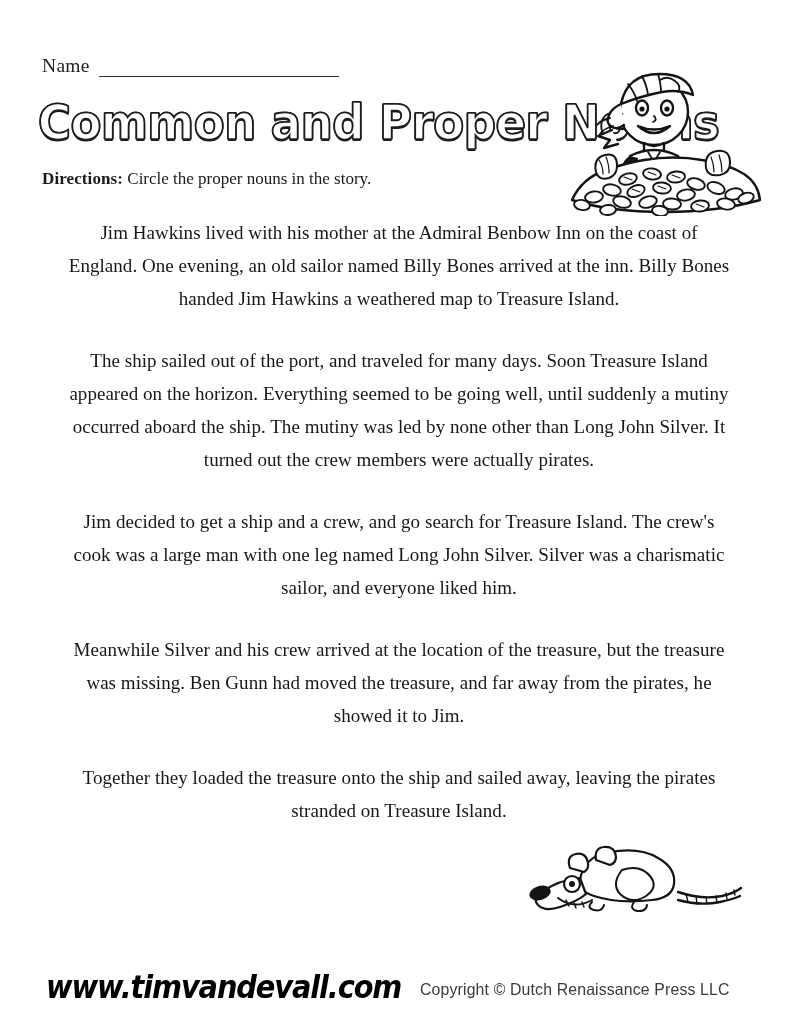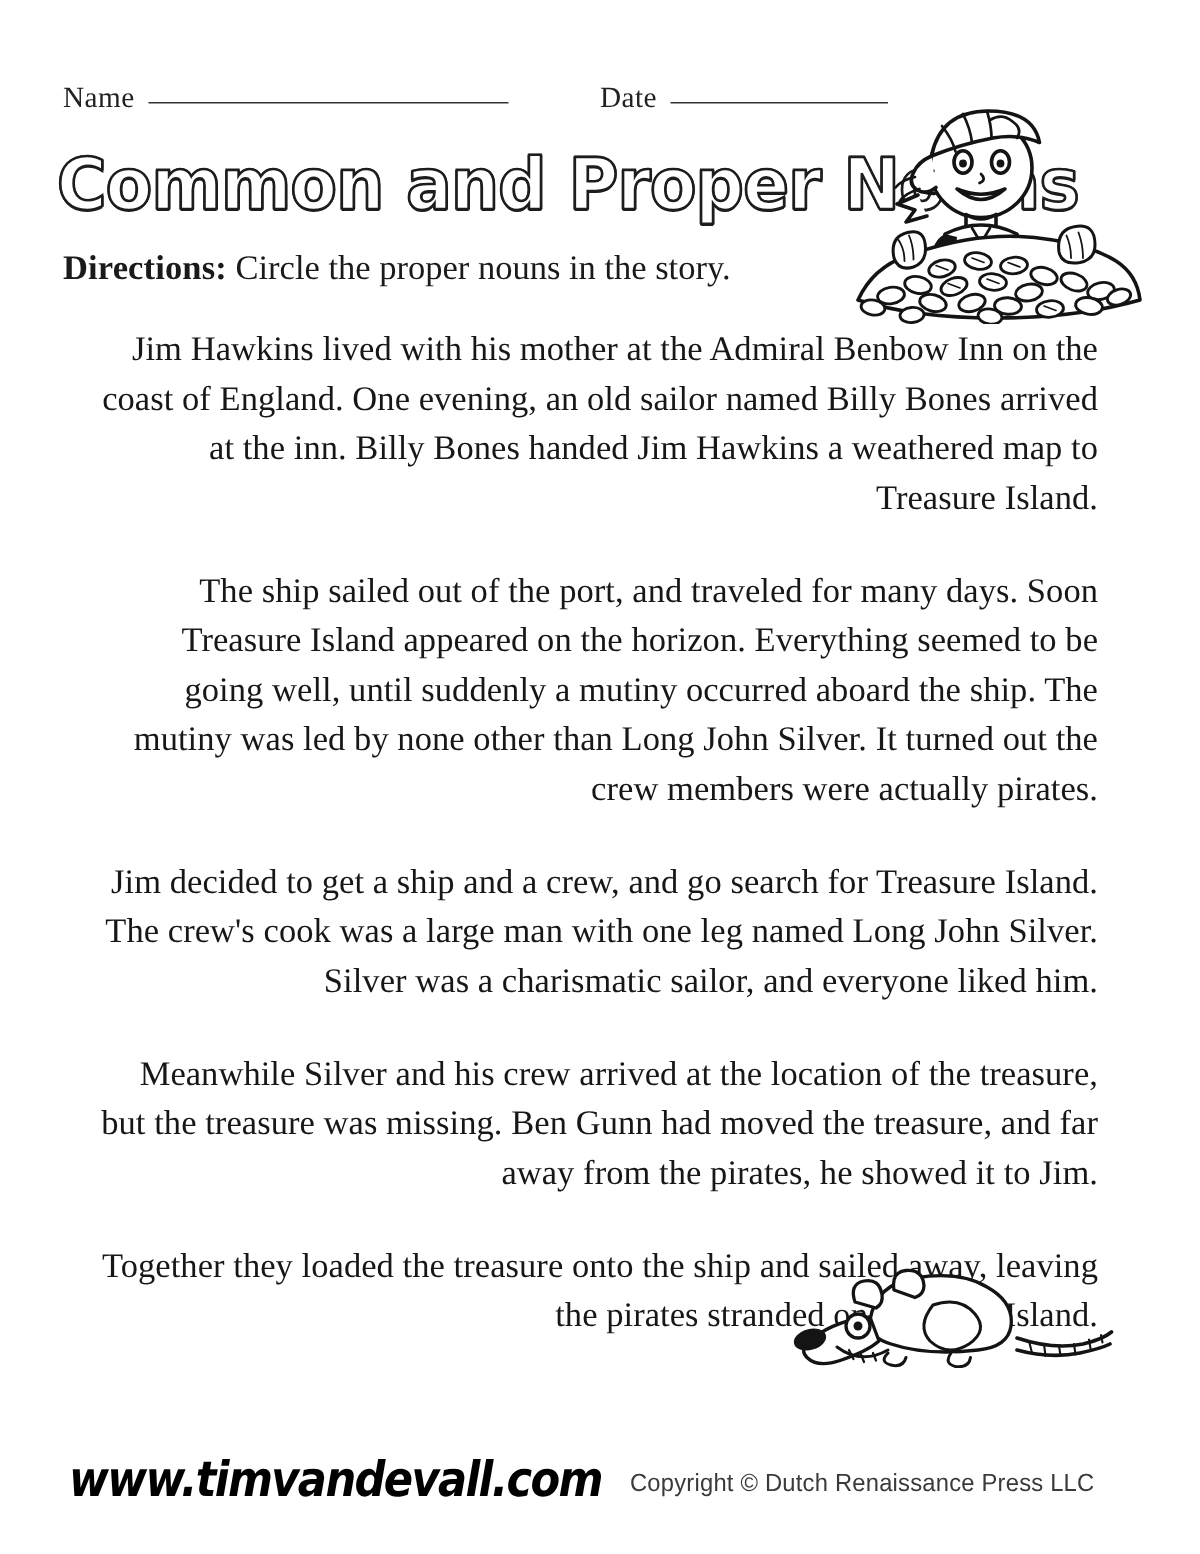--- a/index.html
+++ b/index.html
@@ -22,21 +22,21 @@
   .namedate-row {
     position: absolute;
     top: 55px;
     left: 42px;
     width: 560px;
     height: 28px;
   }
   .field-group {
     position: absolute;
     display: flex;
-    align-items: flex-start;
+    align-items: flex-end;
     white-space: nowrap;
   }
   .field-group.name-group { left: 0px; top: 0px; }
   .field-group.date-group { left: 358px; top: 0px; }
   .field-label {
     font-size: 19.5px;
     letter-spacing: 0.3px;
     color: #222;
   }
   .field-rule {
@@ -71,21 +71,21 @@
     white-space: nowrap;
     transform: scaleY(1.06);
     transform-origin: left top;
   }
 
   
   .directions {
     position: absolute;
     top: 157px;
     left: 42px;
-    font-size: 23px;
+    font-size: 17px;
     line-height: 24px;
     white-space: nowrap;
     margin-top: 10px;
   }
   .directions .dir-label {
     font-weight: 700;
     letter-spacing: 0.1px;
   }
   .directions .dir-text {
     font-weight: 400;
@@ -93,23 +93,23 @@
 
   
   .story {
     position: absolute;
     top: 216px;
     left: 66px;
     width: 666px;
   }
   .story-paragraph {
     margin: 0 0 29px 0;
-    font-size: 23px;
+    font-size: 19px;
     line-height: 33px;
-    text-align: right;
+    text-align: center;
     letter-spacing: 0.04px;
     color: #171717;
   }
   .story-paragraph:last-child { margin-bottom: 0; }
 
   
   .footer {
     position: absolute;
     left: 0;
     top: 968px;
@@ -165,24 +165,20 @@
 </head>
 <body>
 
 <div class="namedate-row">
 
   <div class="field-group name-group">
     <span class="field-label">Name</span>
     <span class="field-rule rule-name"></span>
   </div>
 
-  <div class="field-group date-group">
-    <span class="field-label">Date</span>
-    <span class="field-rule rule-date"></span>
-  </div>
 
 </div>
 
 <div class="title-wrap">
   <h1 class="worksheet-title">Common and Proper Nouns</h1>
 </div>
 
 <p class="directions">
   <span class="dir-label">Directions:</span><span class="dir-text"> Circle the proper nouns in the story.</span>
 </p>

